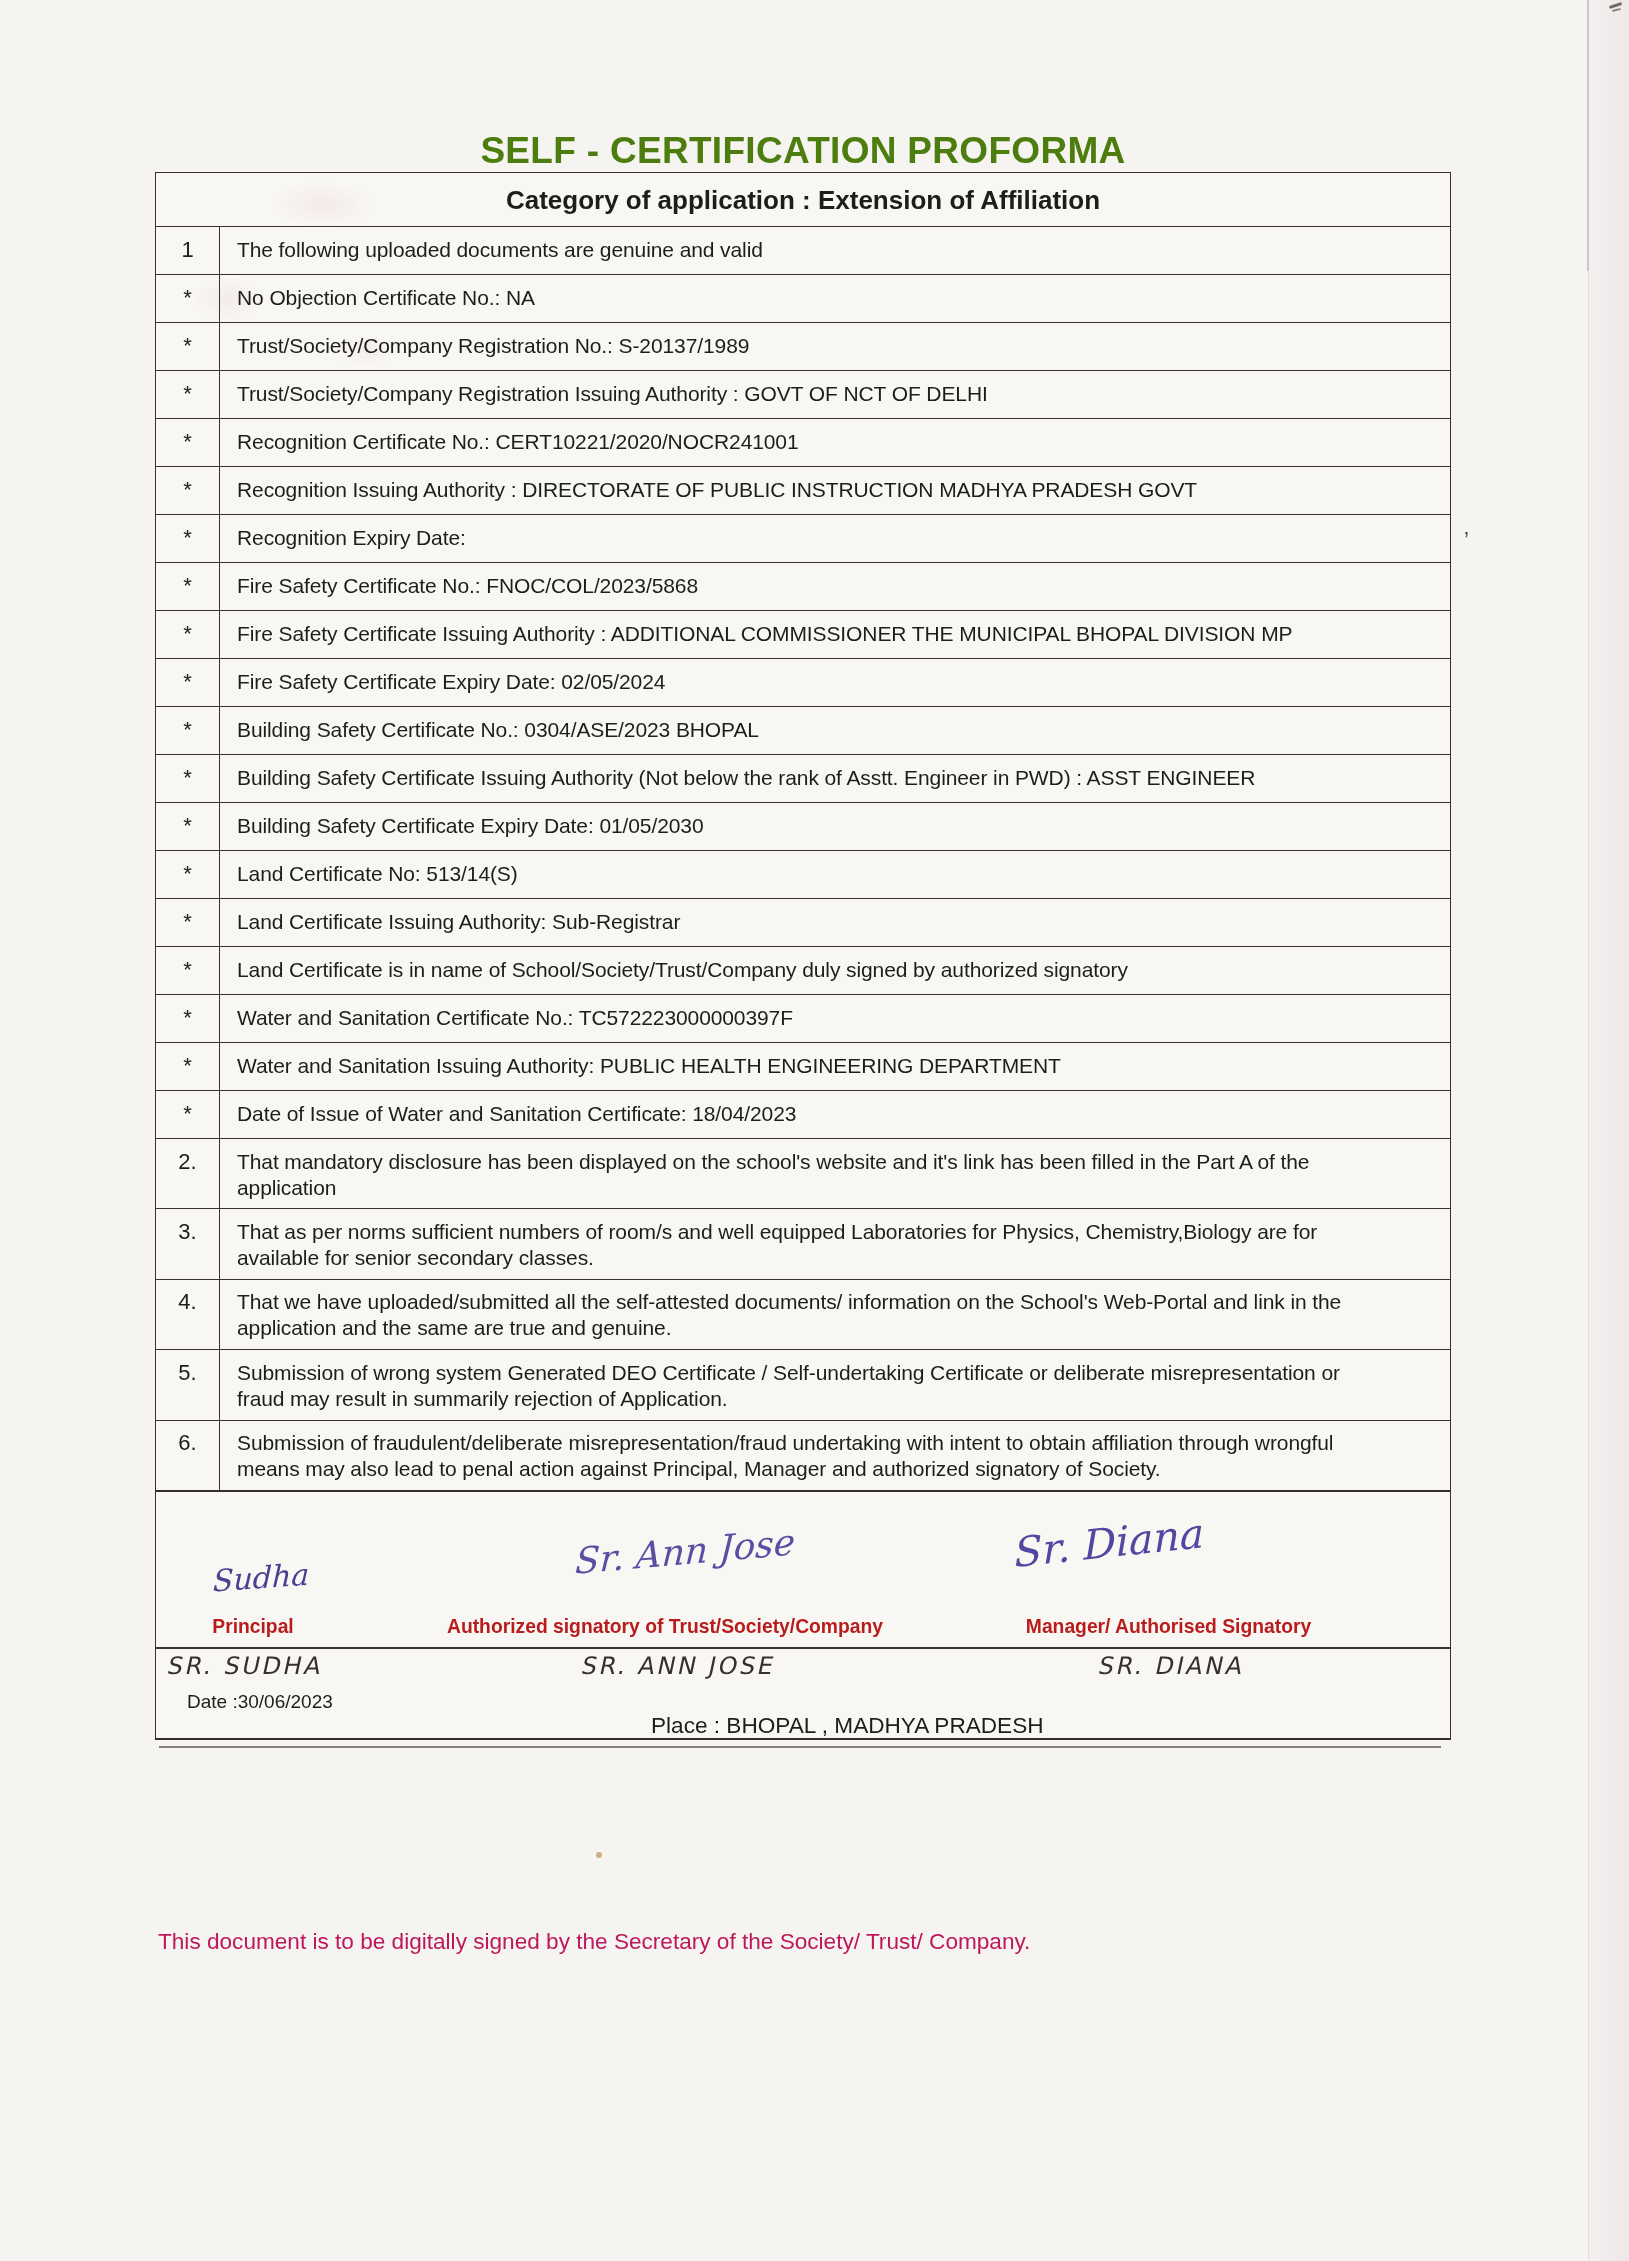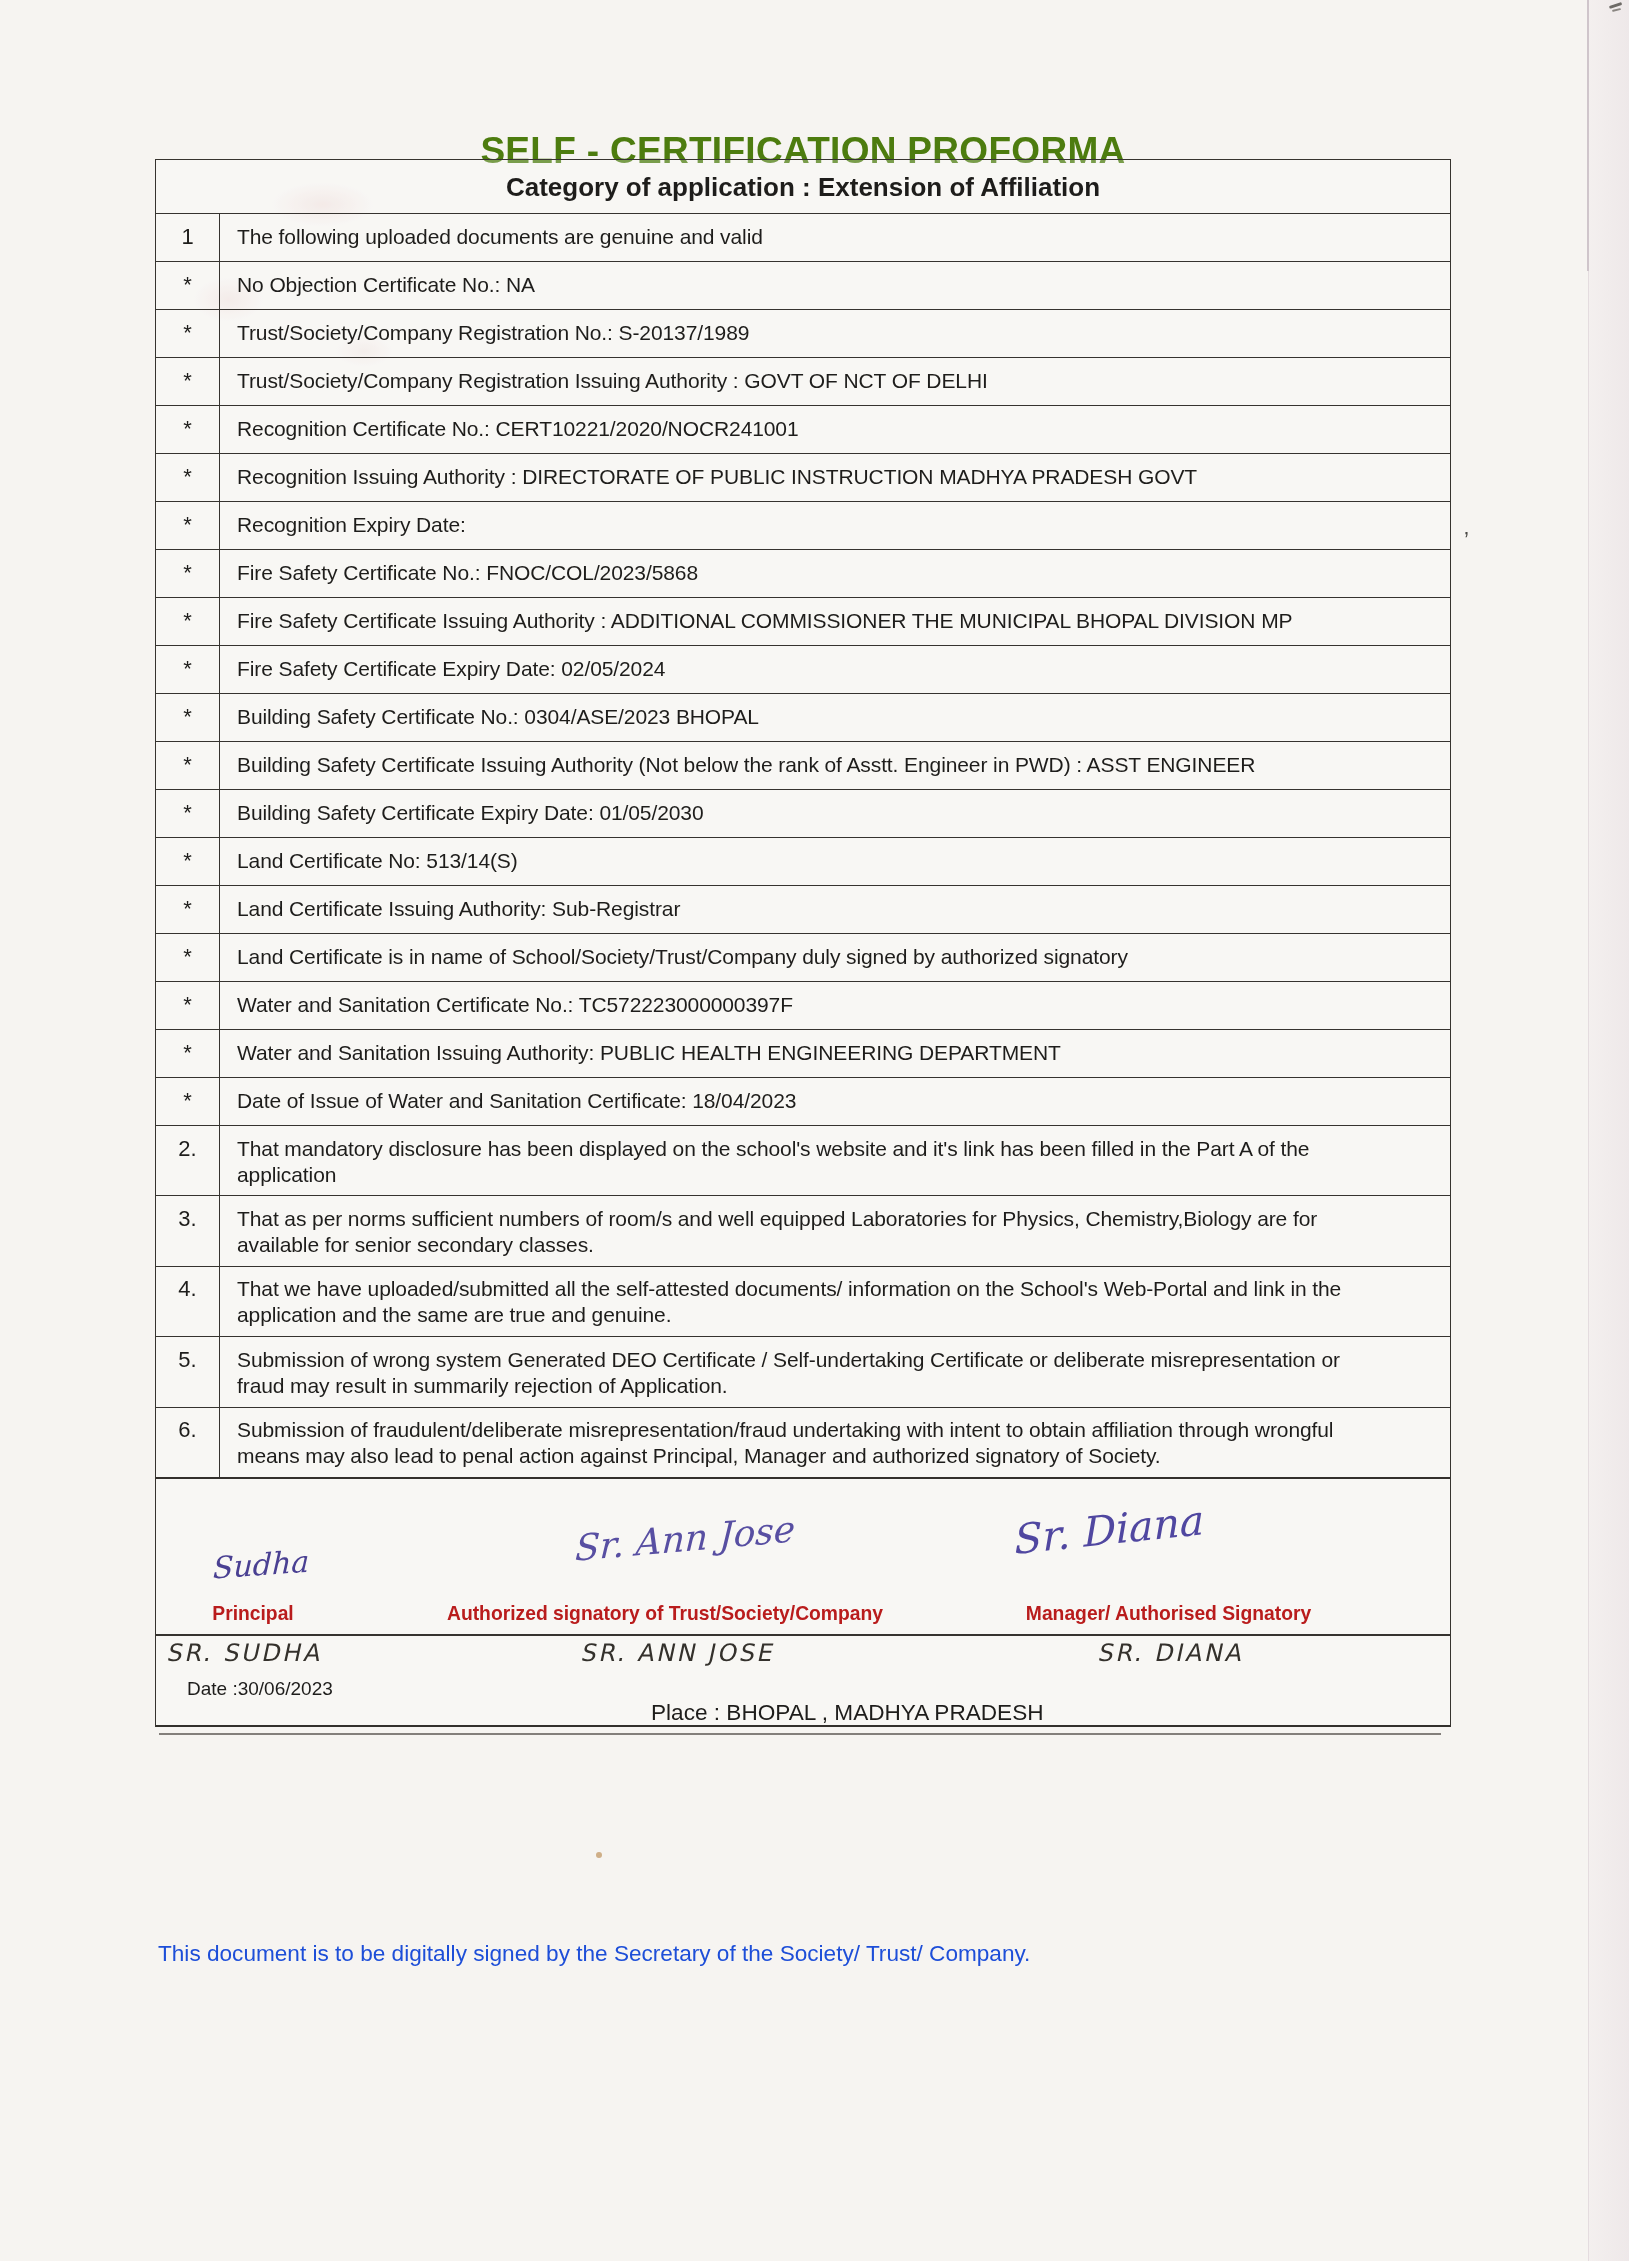--- a/index.html
+++ b/index.html
@@ -32,21 +32,21 @@
 
   
   .page-title {
     position:absolute; top:123px; left:155px; width:1296px;
     text-align:center; font-size:37px; font-weight:bold; color:#4d7c0f;
     letter-spacing:0.3px; line-height:34px;margin-top:11px;
   }
 
   
   .doc-table {
-    position:absolute; top:159px; left:155px; width:1296px;
+    position:absolute; top:172px; left:155px; width:1296px;
     border:1.9px solid #36332f; border-bottom:none;
     box-sizing:border-box; background:rgba(255,255,255,0.25);
   }
   .doc-table::after { 
     content:""; position:absolute; left:2.6px; right:9px; bottom:-8.4px; height:1.9px;
     background:#45413c; opacity:.65;
   }
   .row { border-bottom:1.9px solid #36332f; display:flex; box-sizing:border-box; }
   .row:last-child { border-bottom:2.6px solid #33302c; }
   .header-row { min-height:54px; }
@@ -89,21 +89,21 @@
     font-family:"DejaVu Sans", sans-serif;
   }
   .name-principal { left:11.6px; }
   .name-auth      { left:426px; }
   .name-manager   { left:943px; }
   .date-line  { position:absolute; top:199px; left:31px;  font-size:19px;text-align:right; }
   .place-line { position:absolute; top:199px; left:495px; font-size:22.6px;margin-top:22px; }
 
   
   .footer-note {
-    position:absolute; top:1929px; left:158px; font-size:22.6px; color:#1d4ed8;margin-top:12px;
+    position:absolute; top:1929px; left:158px; font-size:22.6px; color:#be185d;
   }
 </style>
 </head>
 <body>
 
 <div class="right-band"></div>
 <div class="edge-line"></div>
 <div class="edge-line2"></div>
 <div class="mark-topright"></div>
 <div class="mark-topright2"></div>

